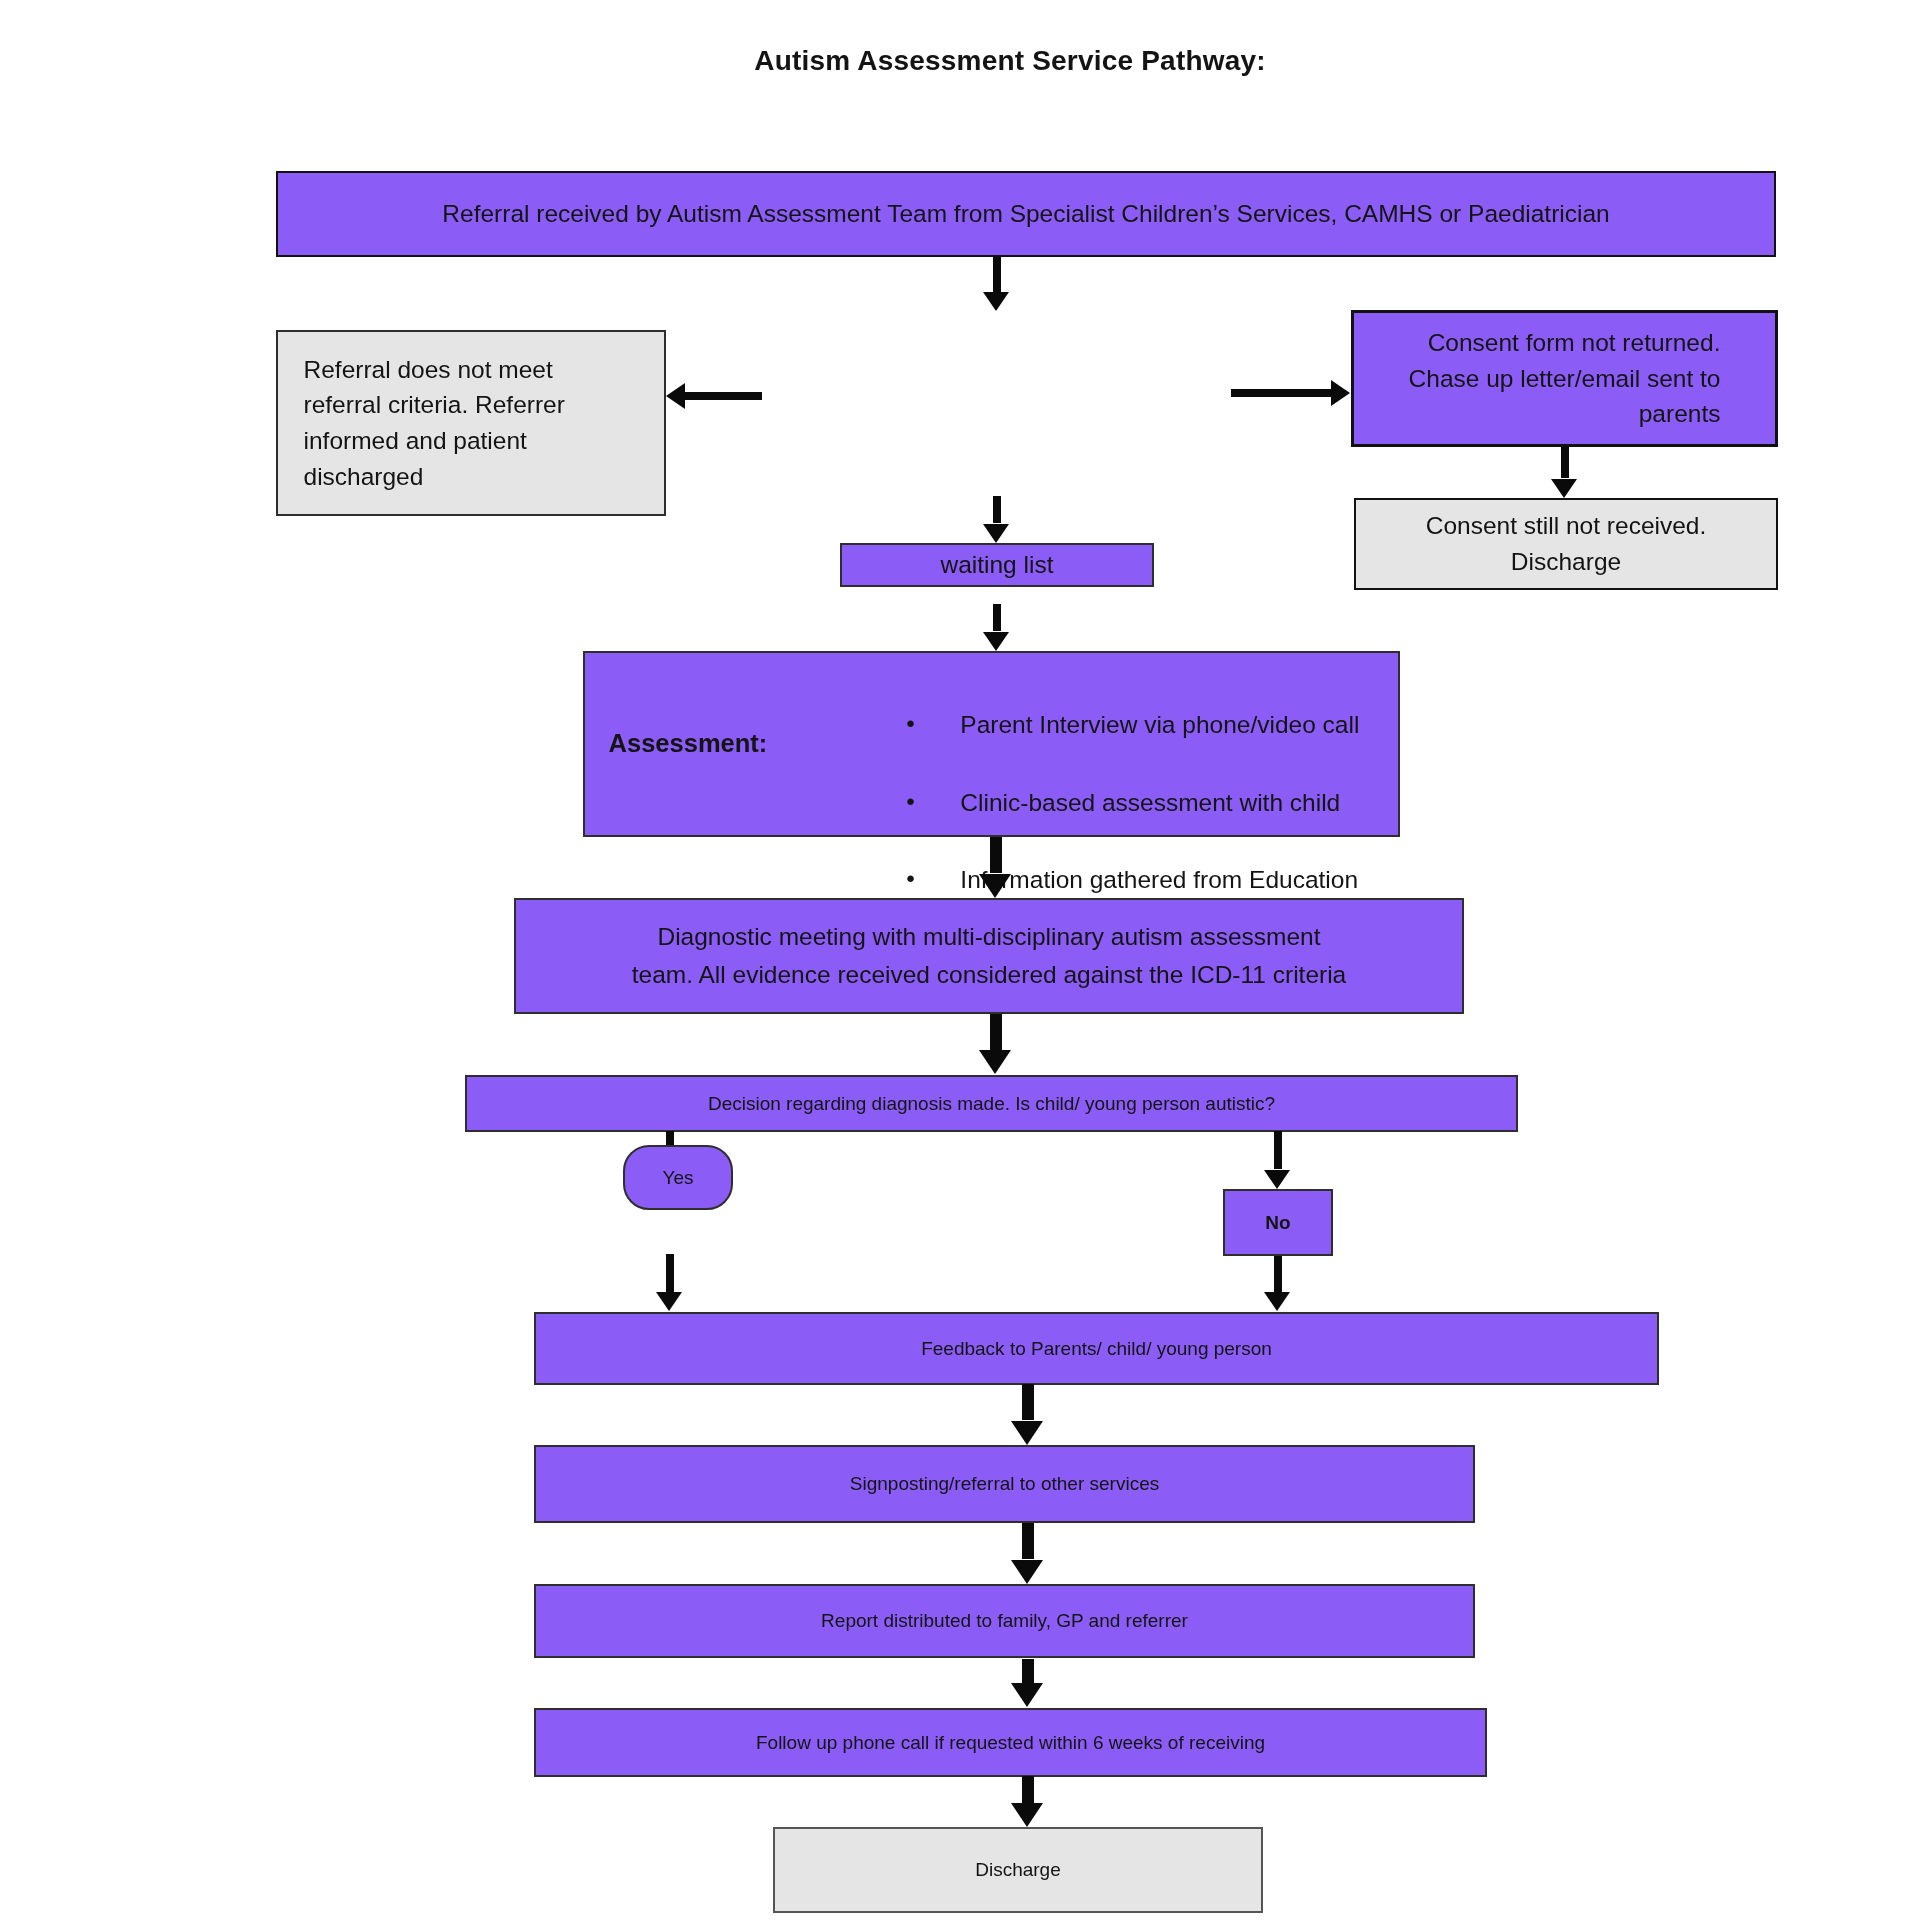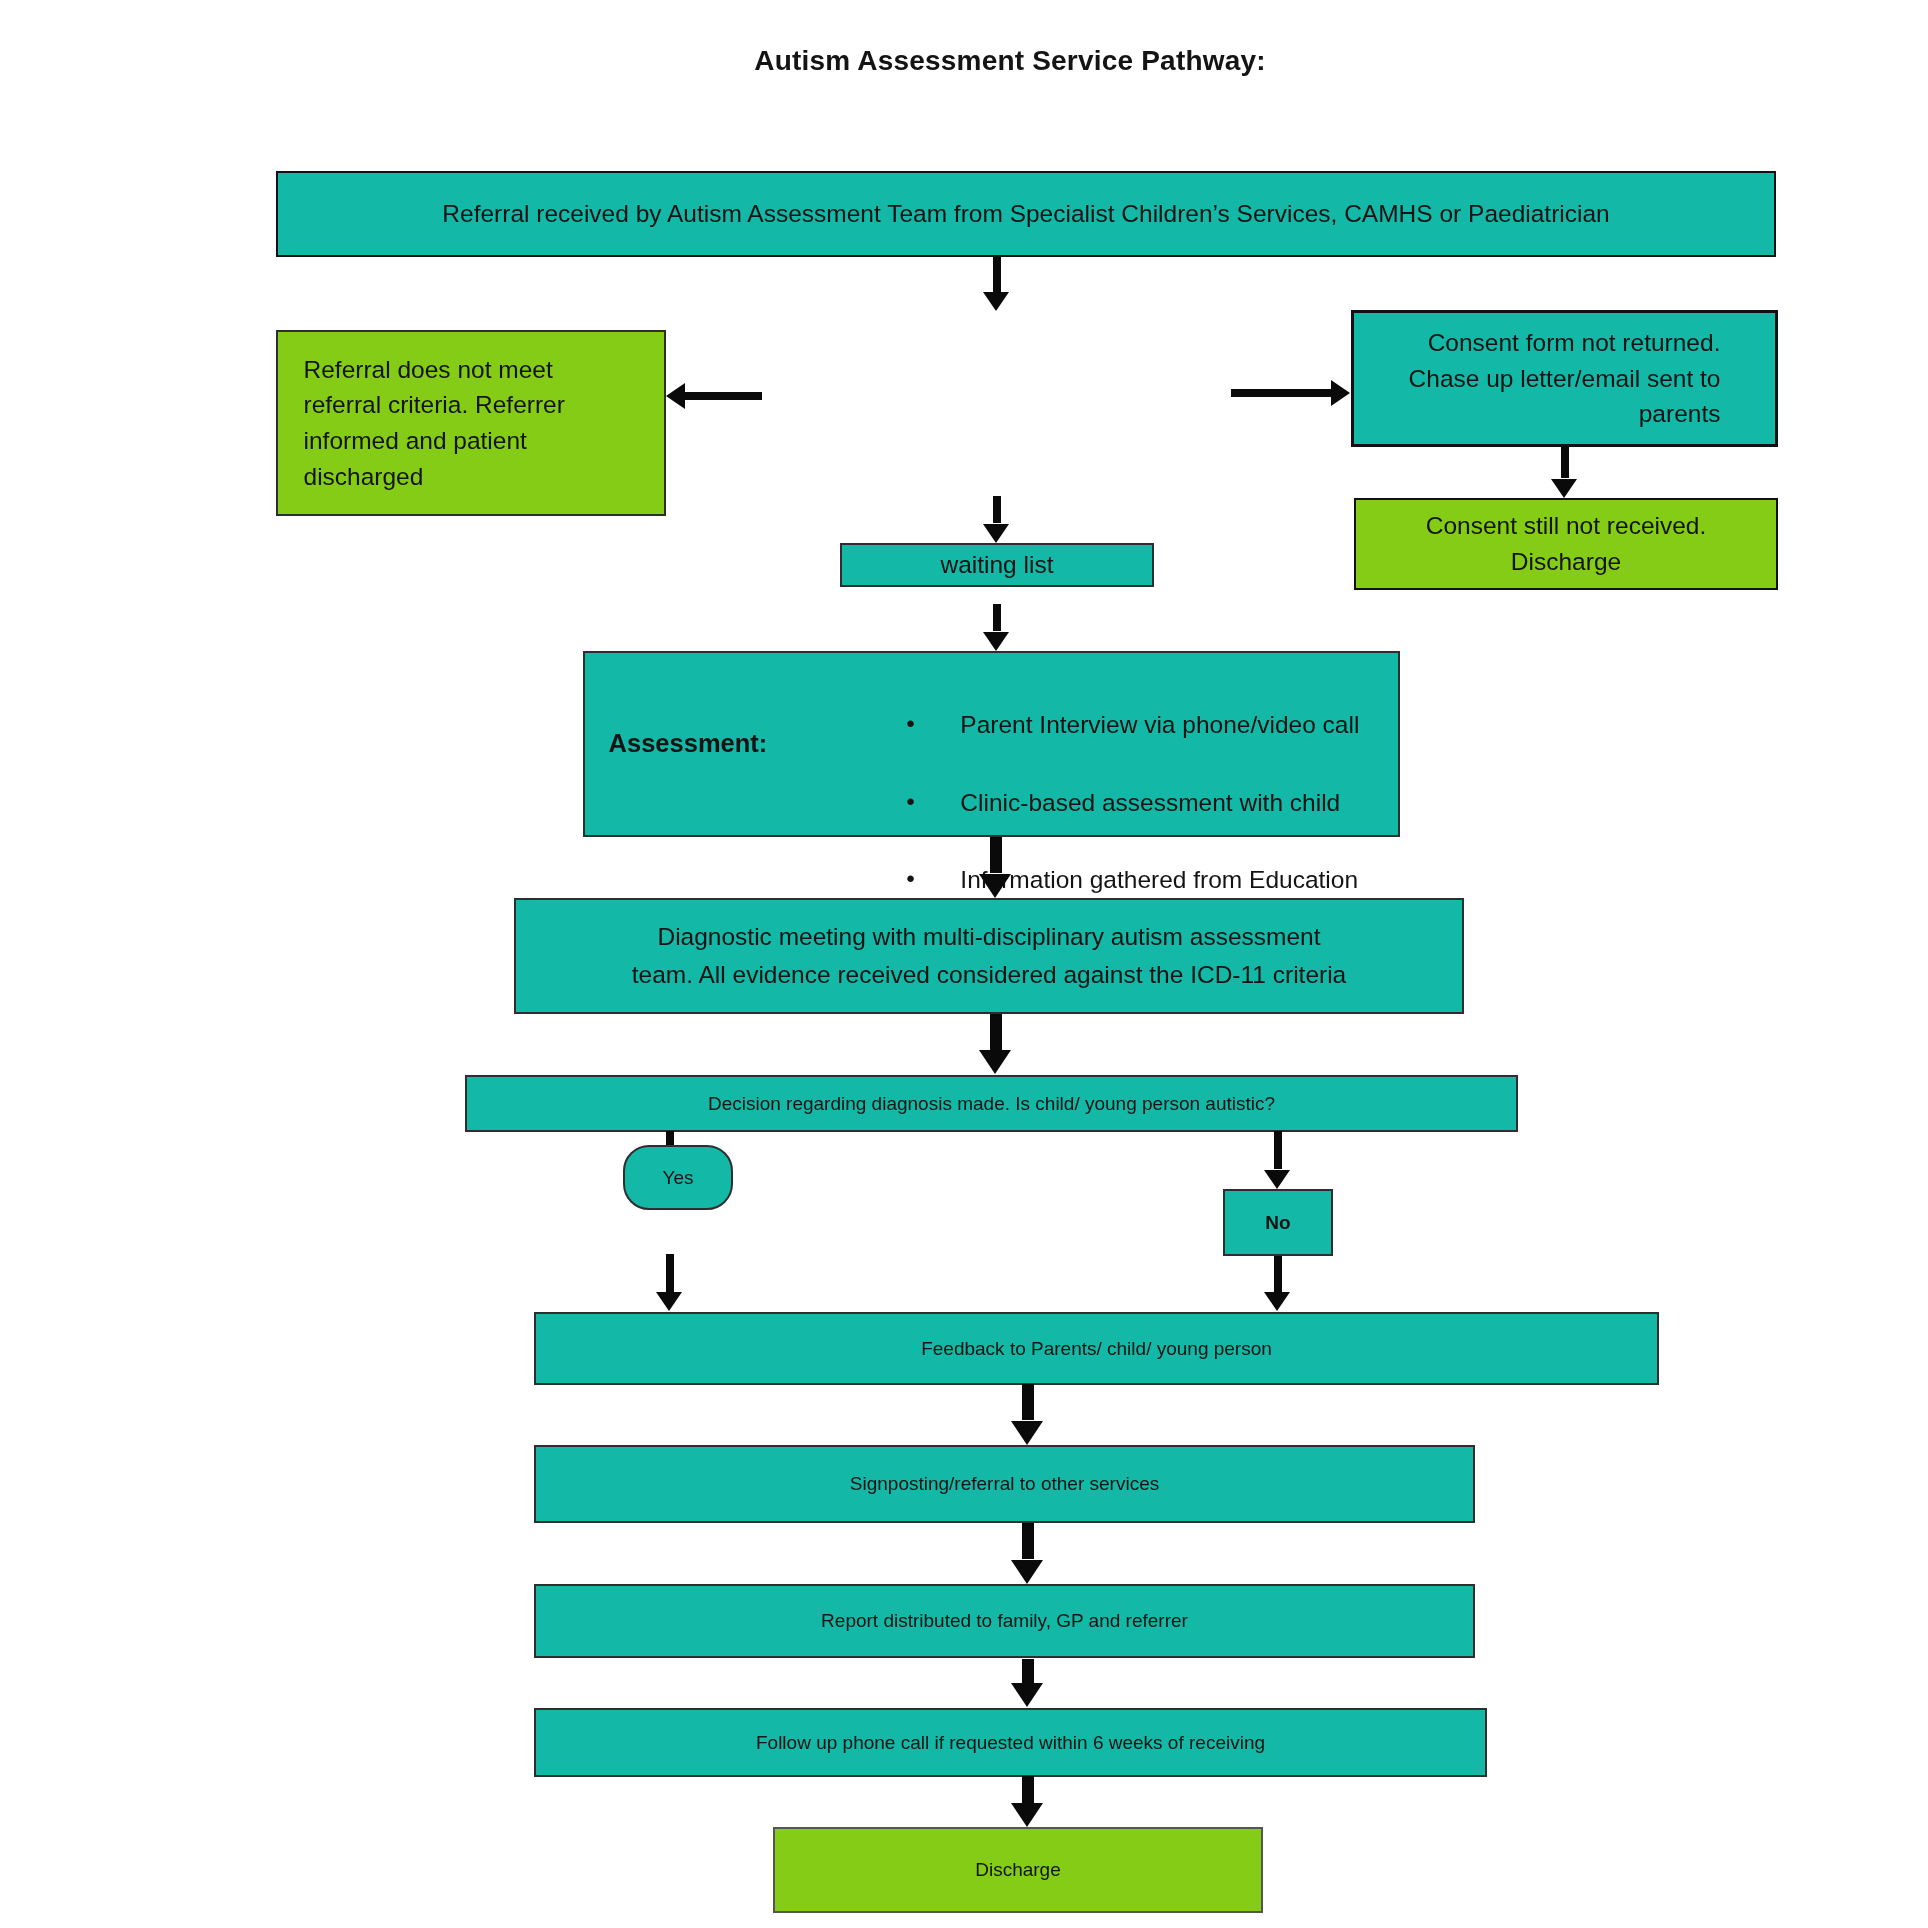--- a/index.html
+++ b/index.html
@@ -10,29 +10,29 @@
     color: #141414;
   }
   .canvas { position: relative; width: 1929px; height: 1929px; background: #ffffff; overflow: hidden; }
 
   .title {
     position: absolute; top: 29px; left: 59px; width: 1870px;
     text-align: center; font-weight: bold; font-size: 28px; letter-spacing: 0.2px;
   }
 
   .box {
-    position: absolute; background: #14b8a6;
+    position: absolute; background: #8b5cf6;
     border: 2px solid #2e2e2e;
     display: flex; align-items: center; justify-content: center;
     text-align: center; font-size: 24.5px; line-height: 1.45;
     white-space: pre-line; padding: 5.9px 13.7px;
   }
   .b3 { border-width: 2.9px; border-color: #111111; }
   .b4 { border-width: 3.9px; border-color: #111111; }
-  .shaded { background: #84cc16; }
+  .shaded { background: #e5e5e5; }
   .left-text { justify-content: flex-start; text-align: left; padding: 11.8px 25.5px; }
   .bold { font-weight: bold; }
   .big { font-size: 19px; }
 
   .assessment { flex-direction: row; justify-content: flex-start; padding: 11.8px 19.6px; }
   .assess-head { font-weight: bold; font-size: 25.5px; line-height: 1.3; }
   .assessment ul { list-style: none; margin-top: 3.9px; padding-left: 127px; align-self: stretch; text-align: left; }
   .assessment li { position: relative; font-size: 24.5px; line-height: 1.38; padding-left: 54px; white-space: pre-line; }
   .assessment li::before { content: "\2022"; position: absolute; left: 0; top: -1px; }
 

